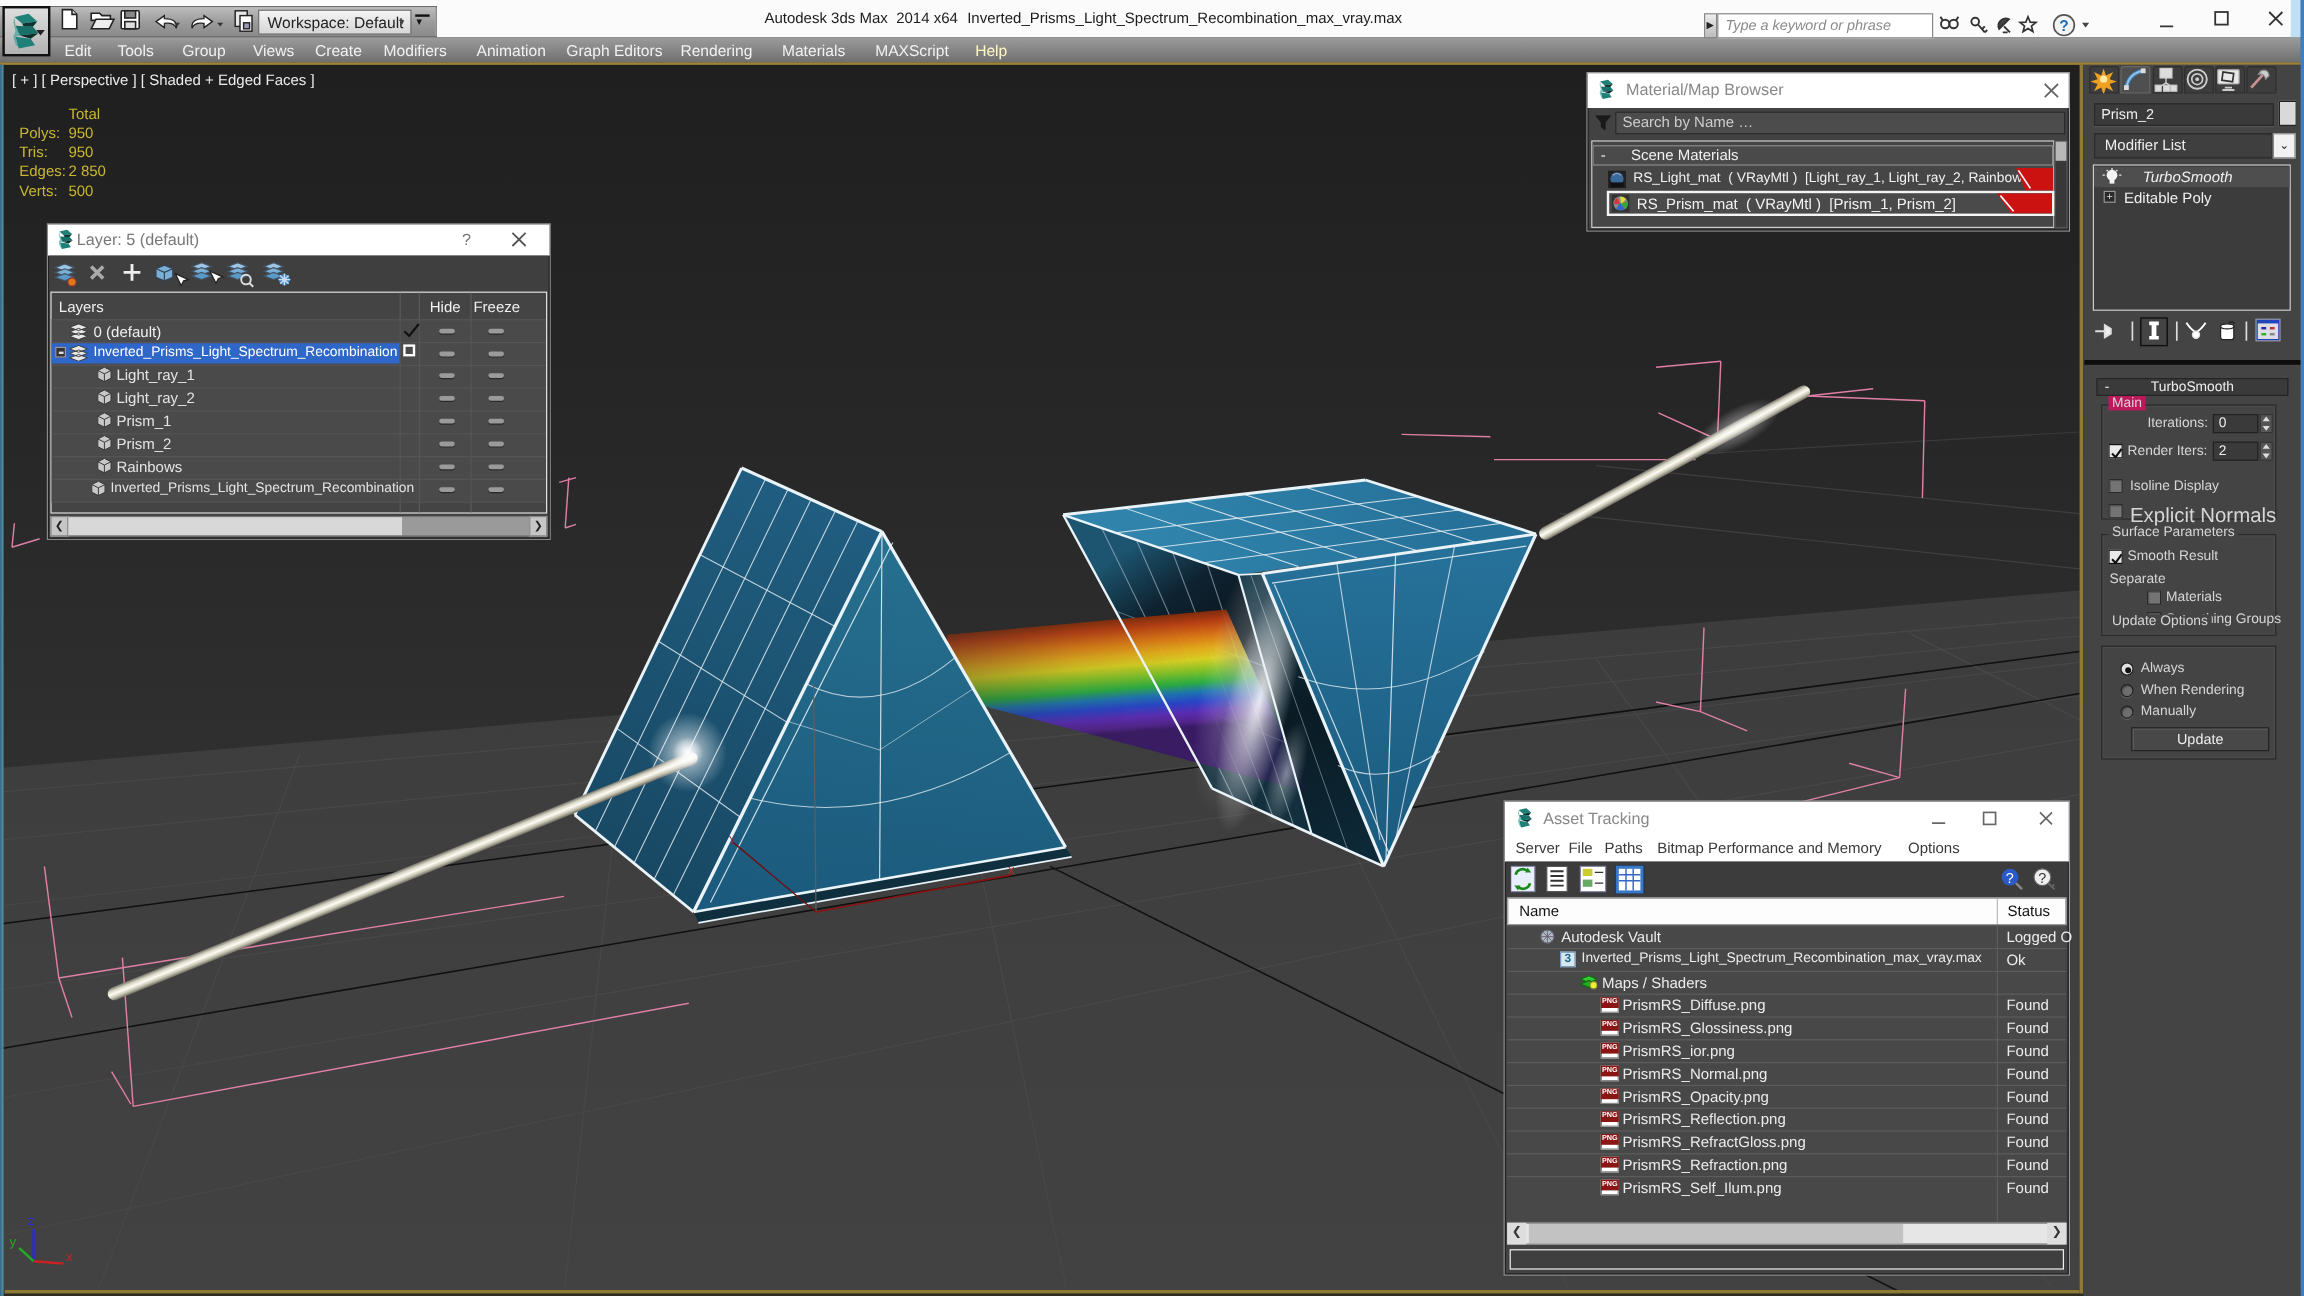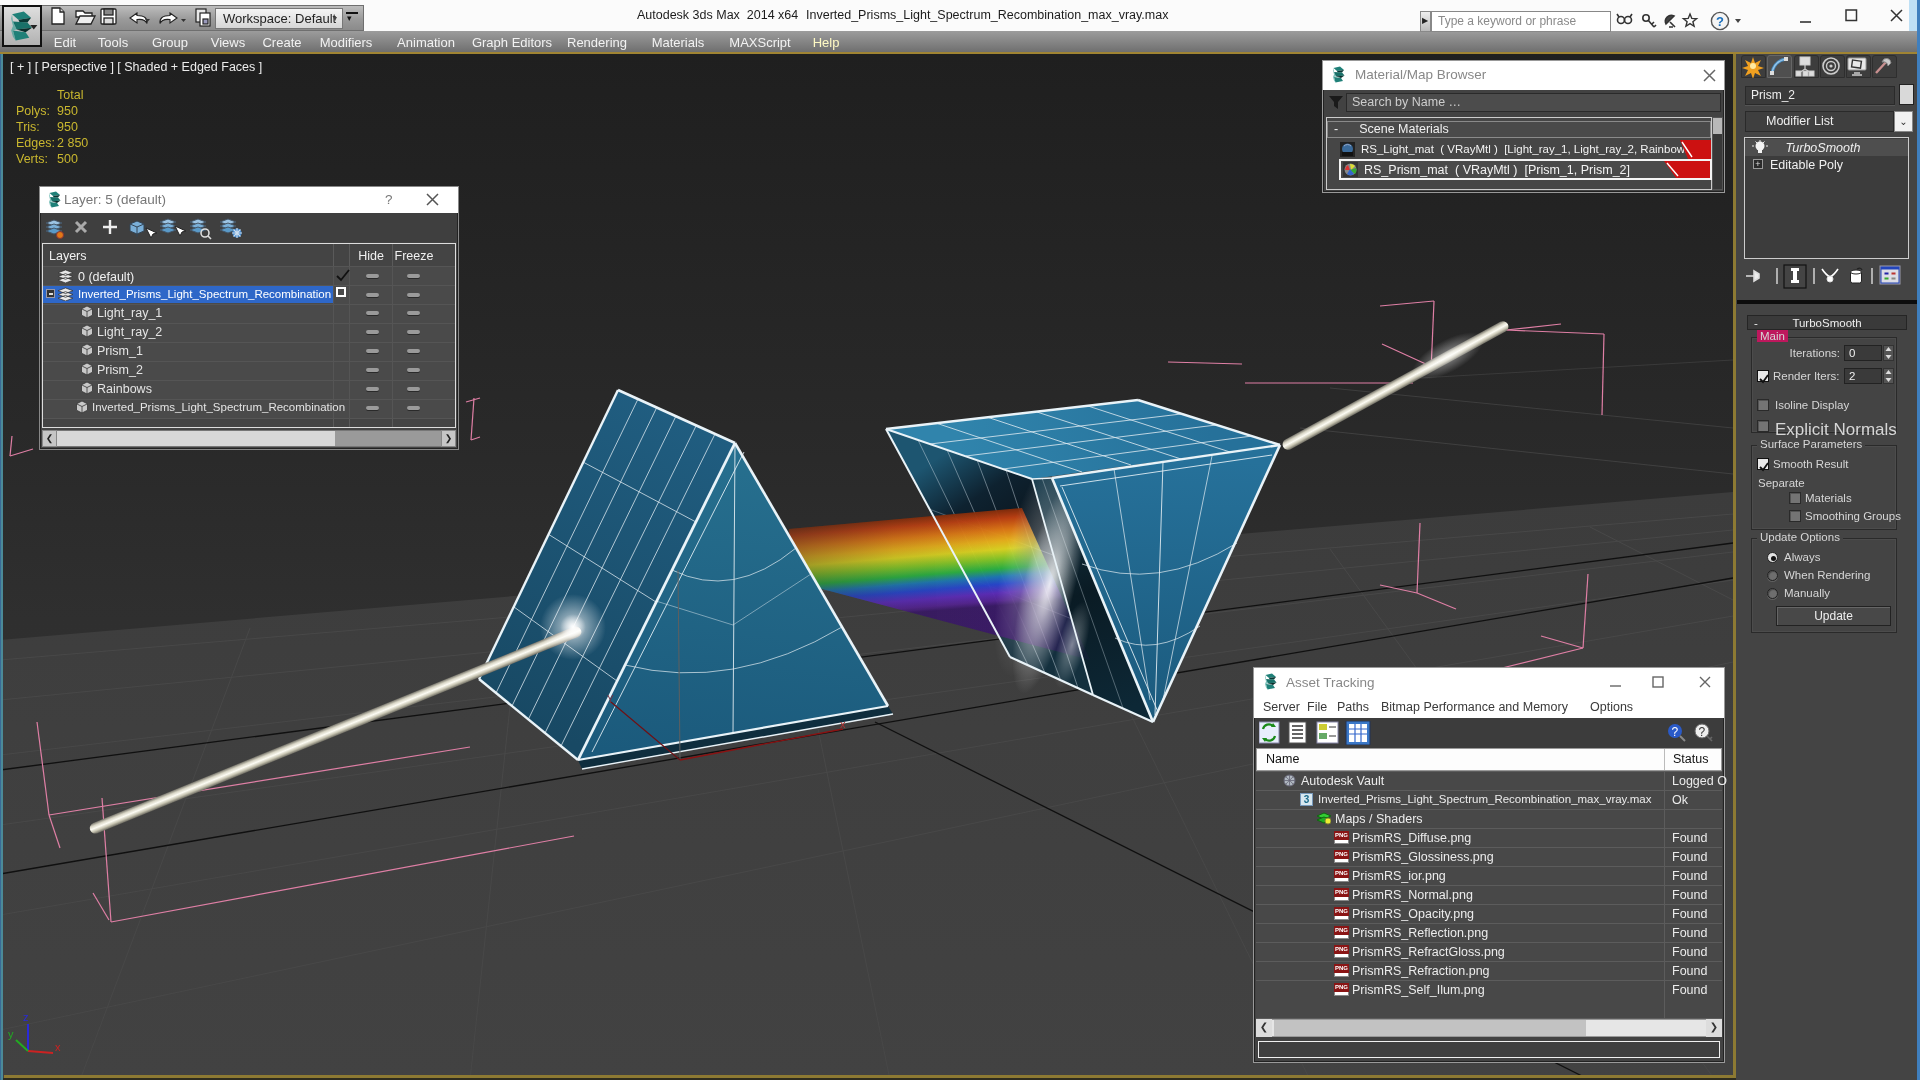--- a/index.html
+++ b/index.html
@@ -278,21 +278,21 @@
 <div class="txt" style="left:282px;top:35px;transform:translateX(-50%);font-size:13px;color:#f2f2f2;z-index:6">Create</div>
 <div class="txt" style="left:346px;top:35px;transform:translateX(-50%);font-size:13px;color:#f2f2f2;z-index:6">Modifiers</div>
 <div class="txt" style="left:426px;top:35px;transform:translateX(-50%);font-size:13px;color:#f2f2f2;z-index:6">Animation</div>
 <div class="txt" style="left:512px;top:35px;transform:translateX(-50%);font-size:13px;color:#f2f2f2;z-index:6">Graph Editors</div>
 <div class="txt" style="left:597px;top:35px;transform:translateX(-50%);font-size:13px;color:#f2f2f2;z-index:6">Rendering</div>
 <div class="txt" style="left:678px;top:35px;transform:translateX(-50%);font-size:13px;color:#f2f2f2;z-index:6">Materials</div>
 <div class="txt" style="left:760px;top:35px;transform:translateX(-50%);font-size:13px;color:#f2f2f2;z-index:6">MAXScript</div>
 <div class="txt" style="left:826px;top:35px;transform:translateX(-50%);font-size:13px;color:#fef9c3;z-index:6">Help</div>
 <div class="abs" style="left:1420px;top:11px;width:11px;height:21px;background:linear-gradient(#eee,#bbb);border:1px solid #888;z-index:6"></div>
 <div class="txt" style="left:1422px;top:16px;font-size:8px;color:#222;z-index:7">▶</div>
-<div class="abs" style="left:1431px;top:11px;width:180px;height:21px;background:#fff;border:1px solid #888;z-index:6;font-size:12px;color:#8a8a8a;line-height:19px;padding-left:6px">Type a keyword or phrase</div>
+<div class="abs" style="left:1431px;top:11px;width:180px;height:21px;background:#fff;border:1px solid #888;z-index:6;font-style:italic;font-size:12px;color:#8a8a8a;line-height:19px;padding-left:6px">Type a keyword or phrase</div>
 <svg class="abs" style="left:1614px;top:10px;z-index:6" width="140" height="24" viewBox="0 0 140 24">
     <g stroke="#333" fill="none" stroke-width="1.6">
       <circle cx="7" cy="10" r="3.5"></circle>
       <circle cx="14" cy="10" r="3.5"></circle>
       <path d="M5 7 l-2 -3 M16 7 l2 -3"></path>
       <circle cx="32" cy="8" r="3.2"></circle>
       <path d="M34 10 l6 7 M38 14 l2 -2 M40 17 l2 -2"></path>
       <path d="M52 14 a6 6 0 0 1 8 -8 z" fill="#444"></path>
       <path d="M56 12 l5 5 M59 17 h-4"></path>
     </g>
@@ -348,21 +348,21 @@
       <rect x="4" y="3.5" width="9" height="7" fill="none" stroke="#333" stroke-width="1.4" transform="rotate(8 8 7)"></rect>
       <path d="M6 16 h6 M4 18 h10" stroke="#ccc" stroke-width="1.6"></path>
     </g>
     <g transform="translate(133,2)">
       <path d="M2 16 L12 5" stroke="#c89090" stroke-width="2.4"></path>
       <path d="M10 2 q6 -2 7 4 l-3 3 q-1 -5 -6 -4 z" fill="#ccc" stroke="#888"></path>
     </g>
   </svg>
 <div class="abs" style="left:1745px;top:86px;width:150px;height:19px;background:#3a3a3a;border:1px solid #2a2a2a;box-shadow:0 1px 0 #555;z-index:11;font-size:12px;color:#eee;line-height:17px;padding-left:5px">Prism_2</div>
 <div class="abs" style="left:1899px;top:84px;width:15px;height:21px;background:#d9d9d9;border:1px solid #222;z-index:11"></div>
-<div class="abs" style="left:1745px;top:111px;width:149px;height:21px;background:#3f3f3f;border:1px solid #2a2a2a;z-index:11;font-size:12.5px;color:#eee;line-height:19px;padding-left:20px">Modifier List</div>
+<div class="abs" style="left:1745px;top:111px;width:149px;height:21px;background:#3f3f3f;border:1px solid #2a2a2a;z-index:11;font-size:12.5px;color:#eee;line-height:19px;padding-left:8px">Modifier List</div>
 <div class="abs" style="left:1894px;top:111px;width:19px;height:21px;background:#f2f2f2;border:1px solid #888;z-index:11;text-align:center;font-size:10px;color:#333;line-height:19px">⌄</div>
 <div class="abs" style="left:1744px;top:137px;width:165px;height:122px;background:#3c3c3c;border:1px solid #ccc;z-index:11"></div>
 <div class="abs" style="left:1745px;top:139px;width:163px;height:17px;background:#4e4e4e;z-index:11"></div>
 <svg class="abs" style="left:1752px;top:139px;z-index:11" width="16" height="17" viewBox="0 0 16 17">
     <circle cx="8" cy="7" r="4.5" fill="#f4f4f4"></circle>
     <rect x="6" y="11" width="4" height="3" fill="#f4f4f4"></rect>
     <path d="M8 1 v2 M2 7 h-2 M14 7 h2 M3.5 2.5 l1.5 1.5 M12.5 2.5 l-1.5 1.5" stroke="#eee"></path>
   </svg>
 <div class="txt" style="left:1823px;top:141px;transform:translateX(-50%);font-size:12.5px;font-style:italic;color:#f0f0f0;z-index:11">TurboSmooth</div>
 <div class="abs" style="left:1753px;top:159px;width:10px;height:10px;background:#2a2a2a;border:1px solid #999;z-index:11;font-size:9px;color:#ddd;line-height:8px;text-align:center">+</div>
@@ -421,21 +421,21 @@
 <div class="abs" style="left:1757px;top:458px;width:12px;height:12px;background:#e8e8e8;border:1px solid #111;z-index:11"><svg width="11" height="11">
       <path d="M2 5 l3 3 l5 -7" stroke="#111" stroke-width="1.8" fill="none"></path>
     </svg></div>
 <div class="txt" style="left:1773px;top:458px;font-size:11.5px;color:#d6d6d6;z-index:11">Smooth Result</div>
 <div class="txt" style="left:1758px;top:477px;font-size:11.5px;color:#d6d6d6;z-index:11">Separate</div>
 <div class="abs" style="left:1789px;top:492px;width:12px;height:12px;background:#747474;border:1px solid #2a2a2a;box-shadow:inset 1px 1px 0 #555;z-index:11"></div>
 <div class="txt" style="left:1805px;top:492px;font-size:11.5px;color:#d6d6d6;z-index:11">Materials</div>
 <div class="abs" style="left:1789px;top:510px;width:12px;height:12px;background:#747474;border:1px solid #2a2a2a;box-shadow:inset 1px 1px 0 #555;z-index:11"></div>
 <div class="txt" style="left:1805px;top:510px;font-size:11.5px;color:#d6d6d6;z-index:11">Smoothing Groups</div>
 <div class="abs" style="left:1751px;top:538px;width:146px;height:95px;border:1px solid #2a2a2a;box-shadow:inset 0 0 0 1px rgba(100,100,100,.25);z-index:11"></div>
-<div class="txt" style="left:1757px;top:531px;background:#444;padding:0 3px;font-size:11.5px;color:#d6d6d6;z-index:11">Update Options</div>
+<div class="txt" style="left:1757px;top:512px;background:#444;padding:0 3px;font-size:11.5px;color:#d6d6d6;z-index:11">Update Options</div>
 <div class="abs" style="left:1767px;top:552px;width:11px;height:11px;border-radius:50%;background:#e2e2e2;border:1px solid #222;z-index:11">
     <div style="position:absolute;left:3px;top:3px;width:5px;height:5px;border-radius:50%;background:#111"></div>
   </div>
 <div class="txt" style="left:1784px;top:551px;font-size:11.5px;color:#d6d6d6;z-index:11">Always</div>
 <div class="abs" style="left:1767px;top:570px;width:11px;height:11px;border-radius:50%;background:#6e6e6e;border:1px solid #202020;box-shadow:inset 1px 1px 1px #4a4a4a,0 1px 0 #5f5f5f;z-index:11"></div>
 <div class="txt" style="left:1784px;top:569px;font-size:11.5px;color:#d6d6d6;z-index:11">When Rendering</div>
 <div class="abs" style="left:1767px;top:588px;width:11px;height:11px;border-radius:50%;background:#6e6e6e;border:1px solid #202020;box-shadow:inset 1px 1px 1px #4a4a4a,0 1px 0 #5f5f5f;z-index:11"></div>
 <div class="txt" style="left:1784px;top:587px;font-size:11.5px;color:#d6d6d6;z-index:11">Manually</div>
 <div class="abs" style="left:1776px;top:606px;width:115px;height:20px;background:#484848;border:1px solid #222;box-shadow:inset 1px 1px 0 #666;z-index:11;text-align:center;font-size:12px;color:#eee;line-height:18px">Update</div>
 <div class="abs" style="left:40px;top:187px;width:418px;height:262px;background:#444;border:1px solid #222;box-shadow:0 0 0 1px #888;z-index:20"></div>

